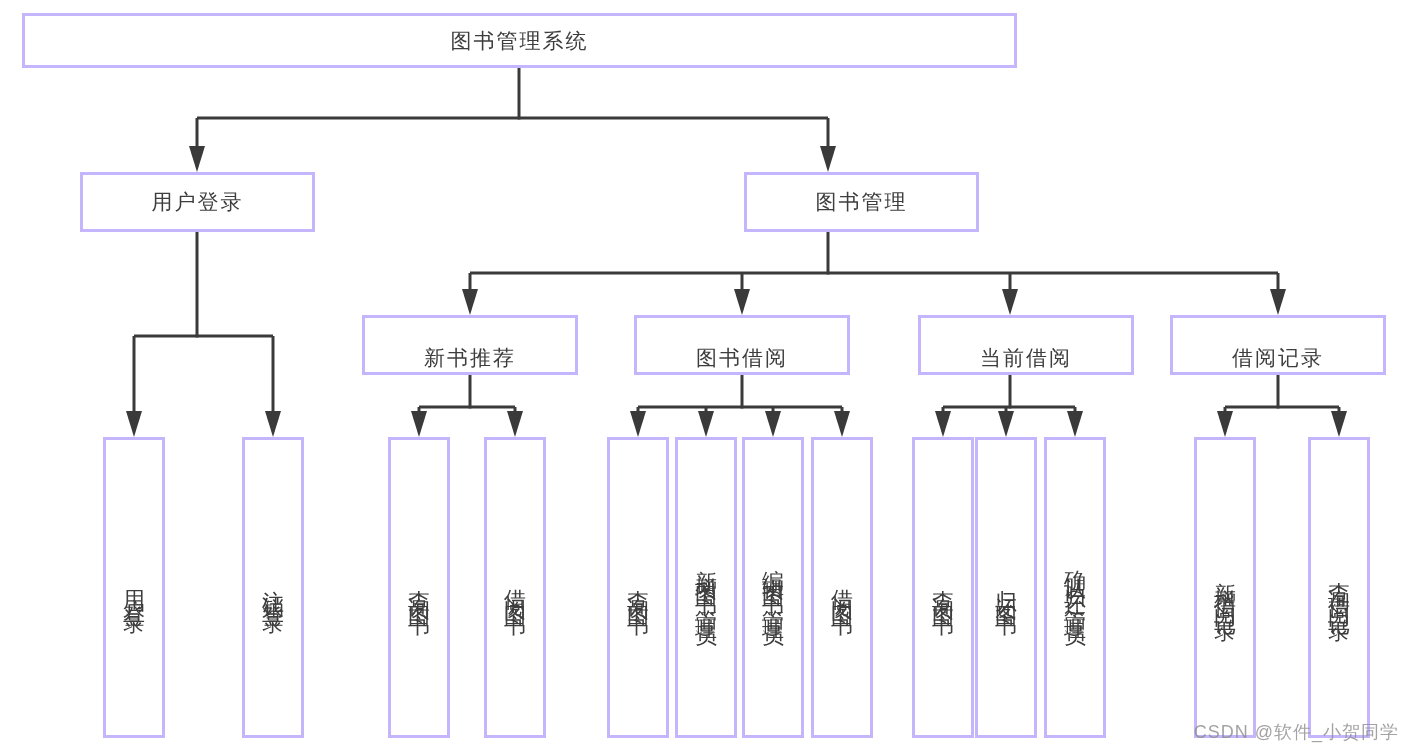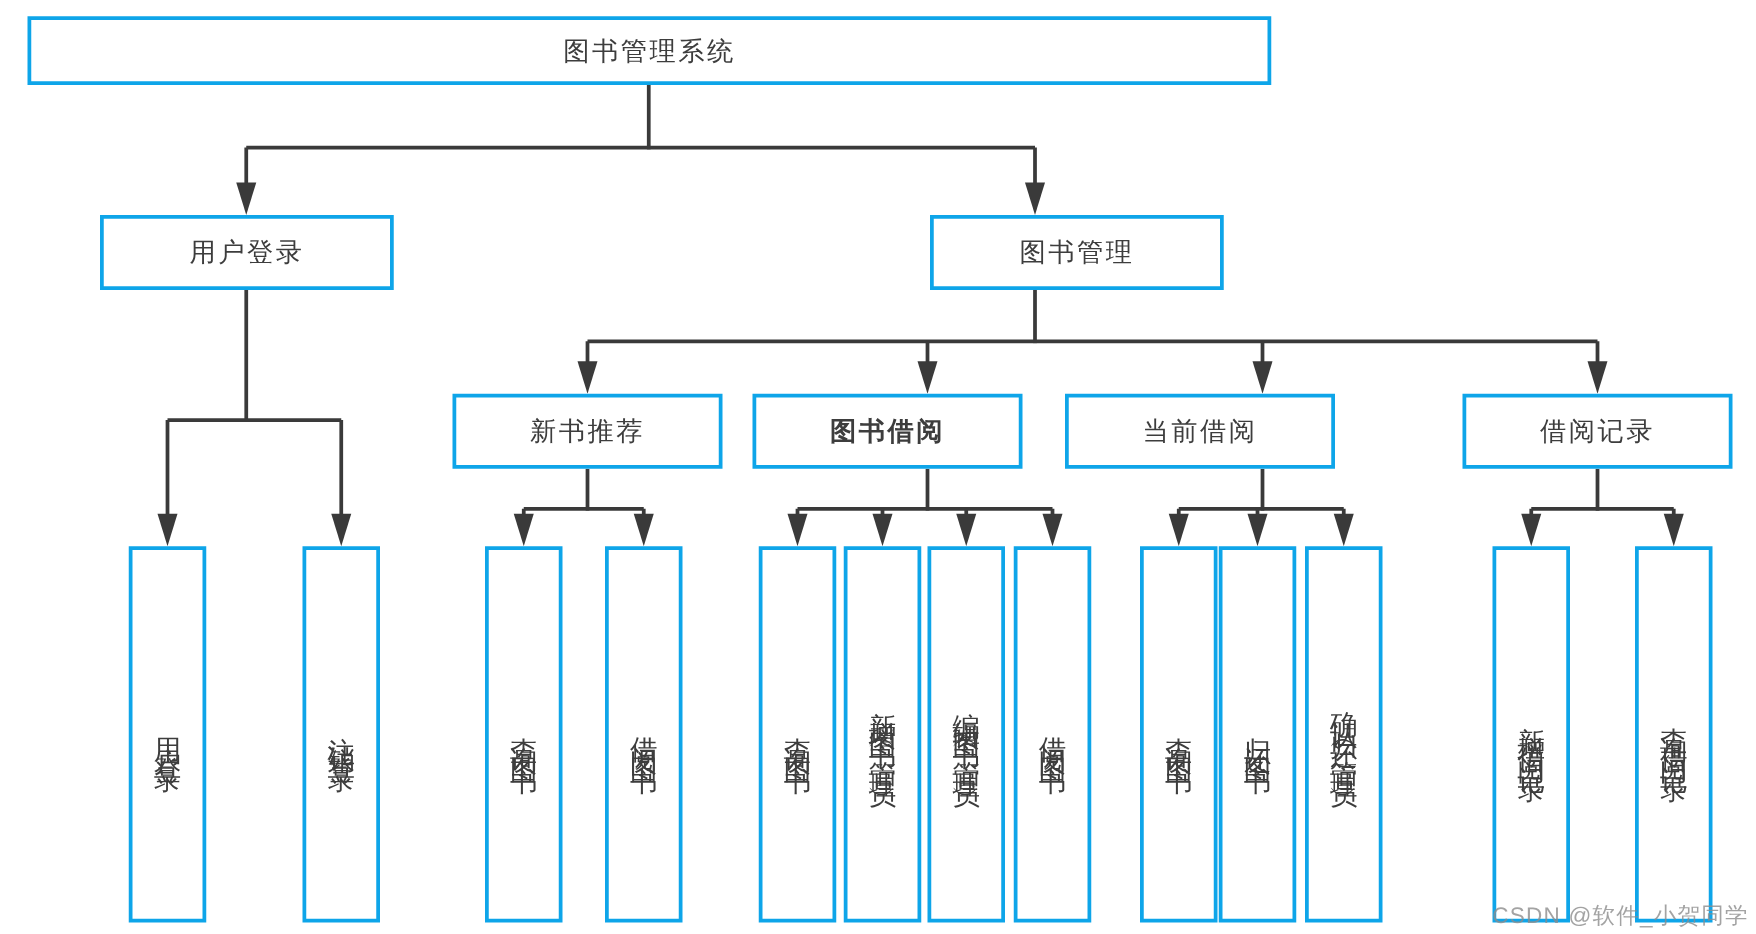--- a/index.html
+++ b/index.html
@@ -8,28 +8,28 @@
     width:1405px;height:747px;
     background:#ffffff;
     font-family:"Liberation Sans","DejaVu Sans",sans-serif;
     overflow:hidden;
   }
   .connectors{position:absolute;left:0;top:0;width:1405px;height:747px;pointer-events:none;}
   .connectors line{stroke:#3a3a3a;stroke-width:3;}
   .connectors polygon{fill:#3a3a3a;}
   .box{
     position:absolute;box-sizing:border-box;
-    border:3px solid #0ea5e9;background:#ffffff;
+    border:3px solid #c4b5fd;background:#ffffff;
     display:flex;align-items:center;justify-content:center;
     color:#3d3d3d;
   }
   .h-label{font-size:21px;letter-spacing:2px;white-space:nowrap;}
   .root{left:22px;top:13px;width:995px;height:55px;}
   .lvl2{top:172px;width:235px;height:60px;}
-  .lvl3{top:315px;width:216px;height:60px;}
+  .lvl3{top:315px;width:216px;height:60px;align-items:flex-end;}
   .leaf{top:437px;width:62px;height:301px;}
   .v-label{
     writing-mode:vertical-rl;text-orientation:mixed;
     font-size:22px;line-height:1;letter-spacing:8px;
     color:#3d3d3d;white-space:nowrap;
   }
   .watermark{
     position:absolute;right:6px;bottom:3px;
     font-size:18px;color:rgba(140,140,140,0.8);
     letter-spacing:1px;z-index:10;white-space:nowrap;
@@ -123,24 +123,24 @@
   <div class="box lvl2" style="left:80px;">
     <span class="h-label">用户登录</span>
   </div>
   <div class="box lvl2" style="left:744px;">
     <span class="h-label">图书管理</span>
   </div>
 
   <div class="box lvl3" style="left:362px;">
     <span class="h-label">新书推荐</span>
   </div>
-  <div class="box lvl3" style="left:602px;font-weight:bold;">
+  <div class="box lvl3" style="left:634px;">
     <span class="h-label">图书借阅</span>
   </div>
-  <div class="box lvl3" style="left:852px;">
+  <div class="box lvl3" style="left:918px;">
     <span class="h-label">当前借阅</span>
   </div>
   <div class="box lvl3" style="left:1170px;">
     <span class="h-label">借阅记录</span>
   </div>
 
   <div class="box leaf" style="left:103px;">
     <span class="v-label">用户登录</span>
   </div>
   <div class="box leaf" style="left:242px;">

